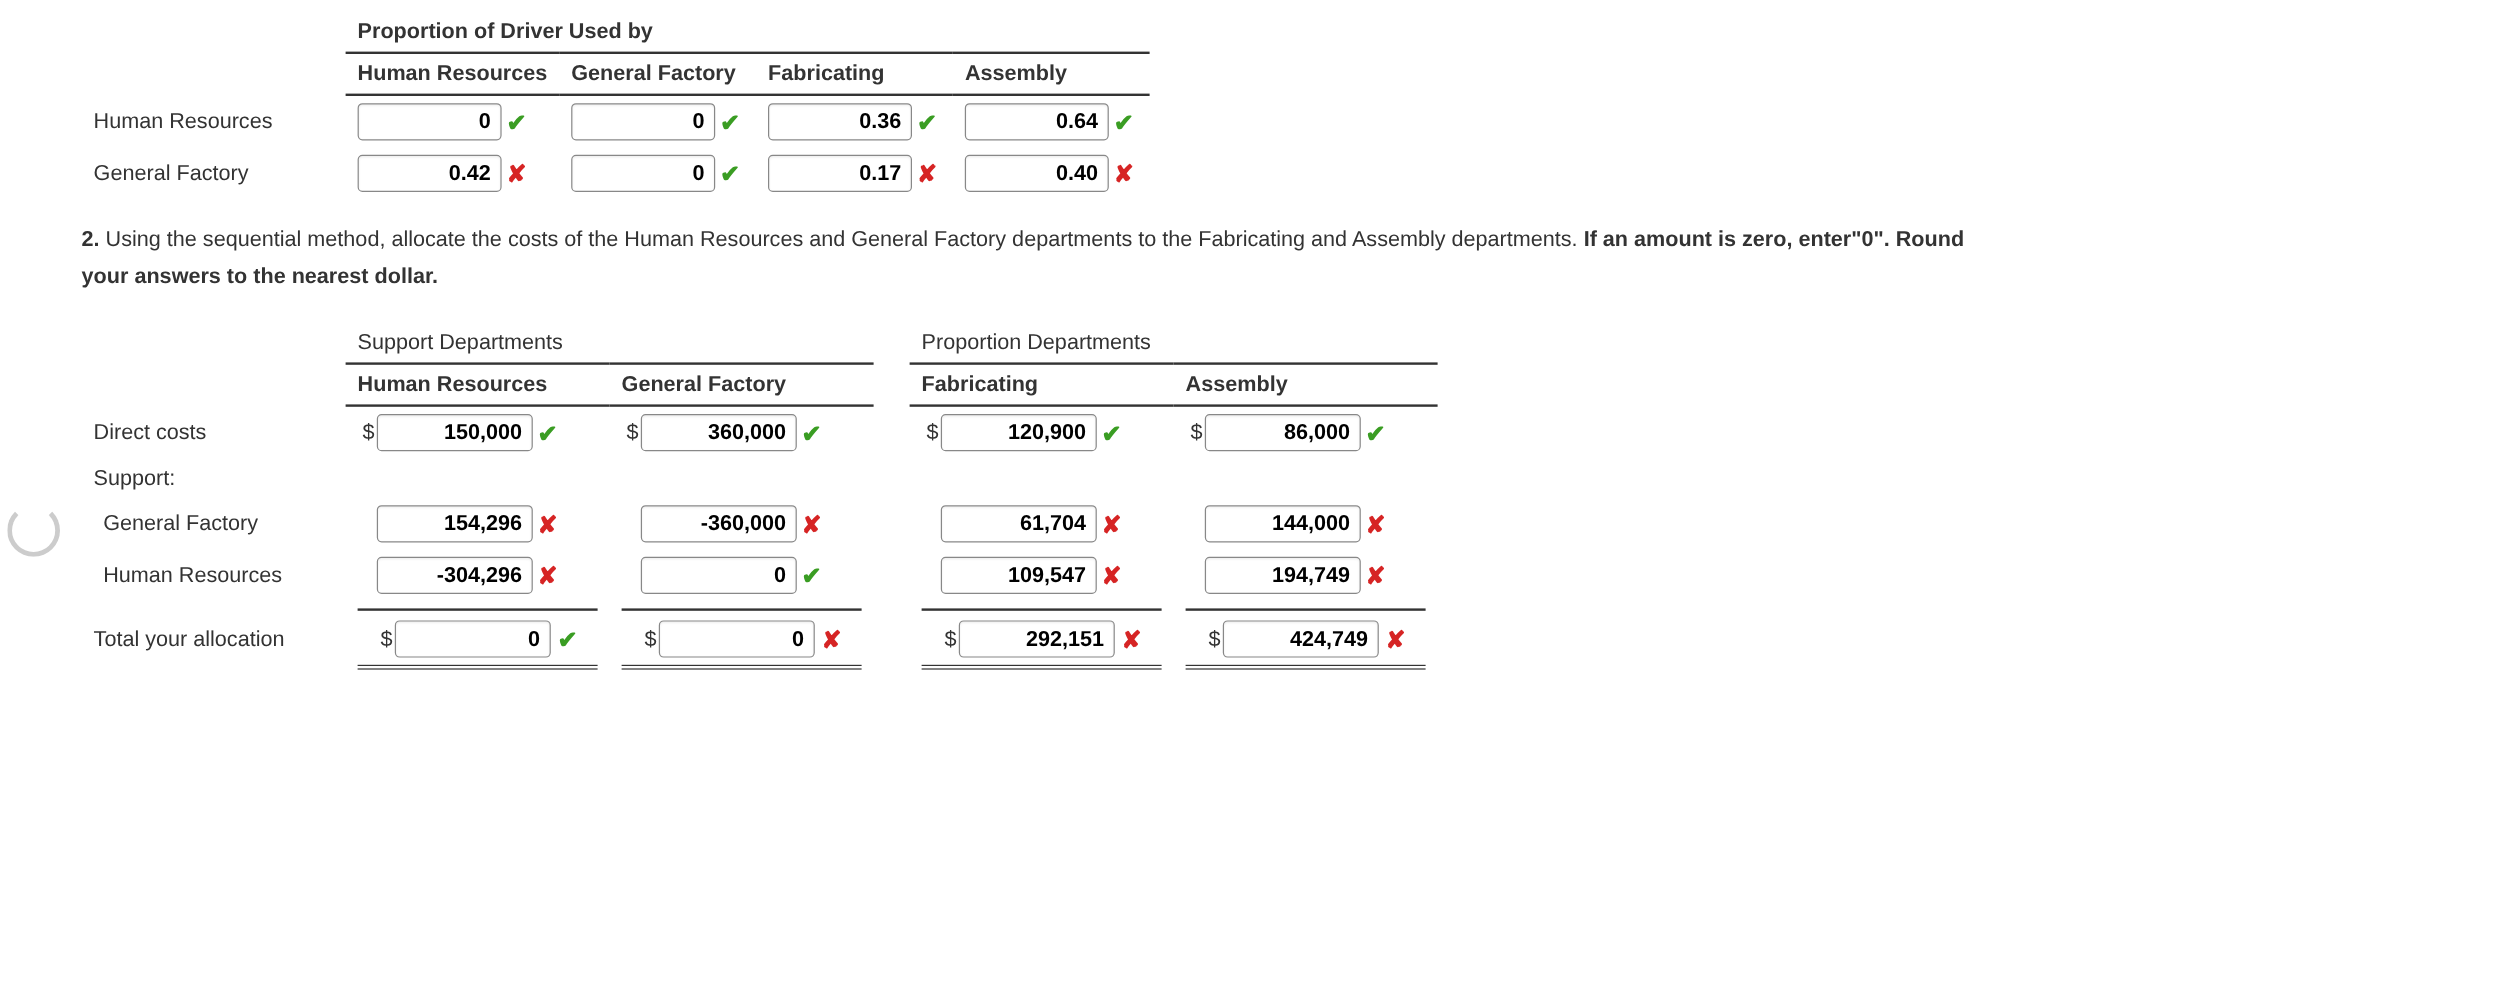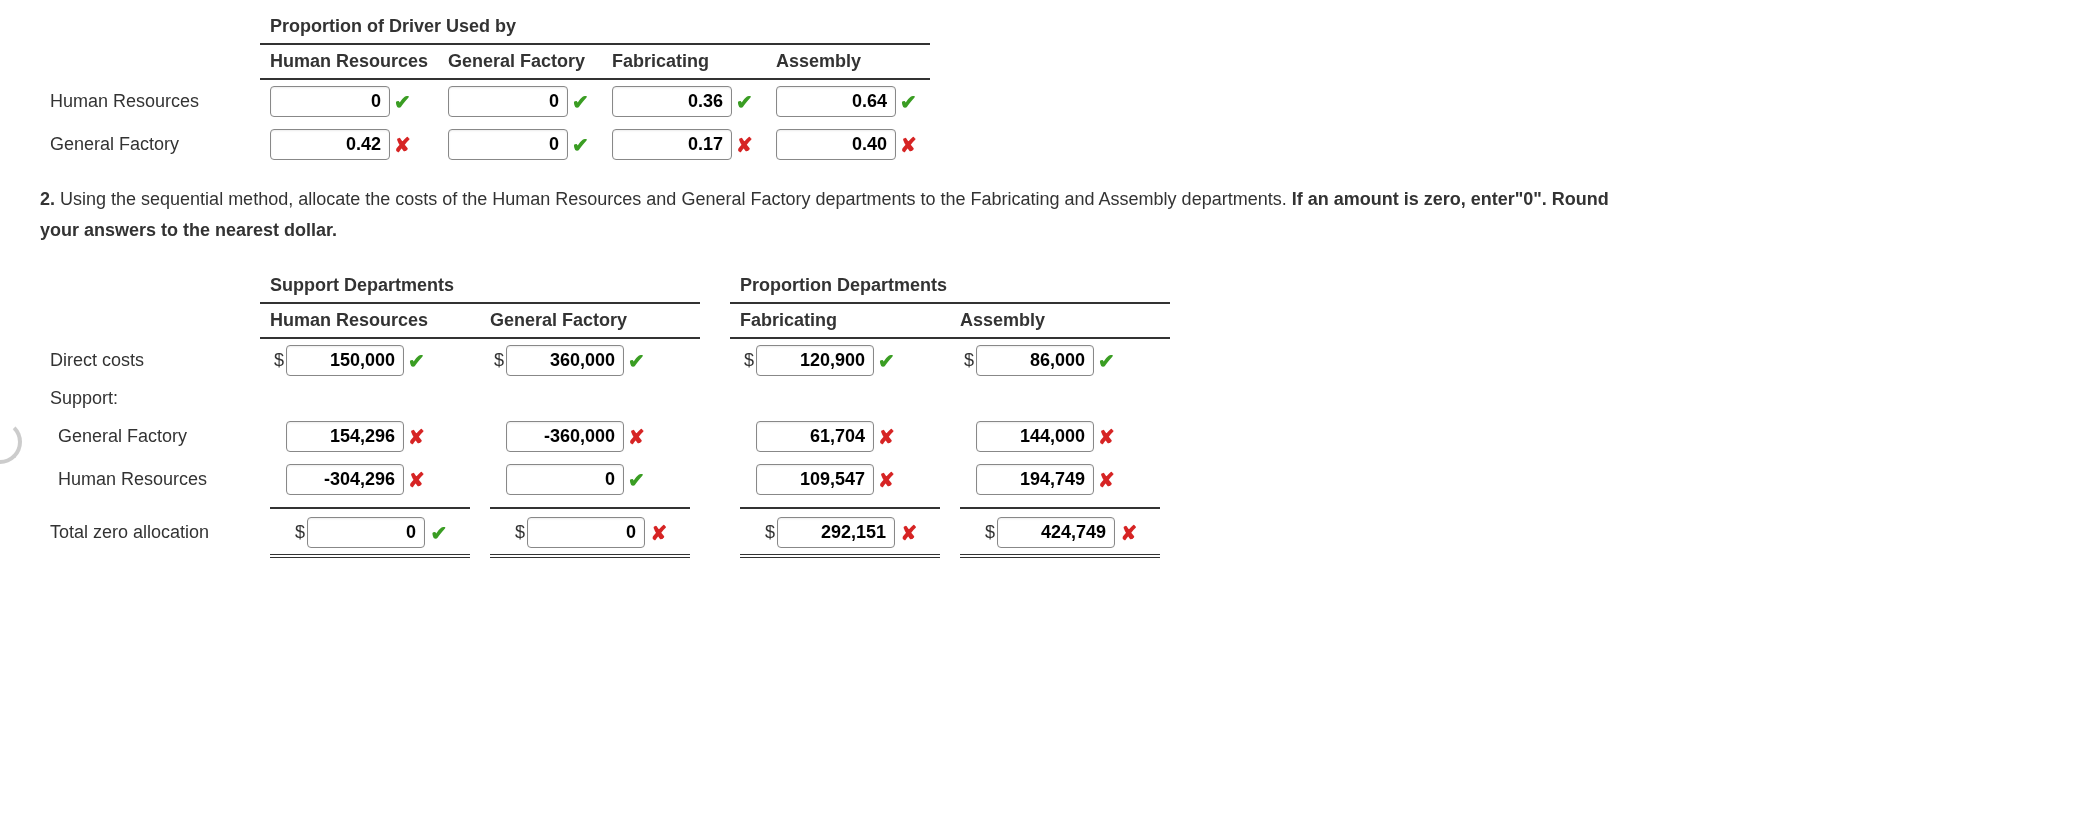--- a/index.html
+++ b/index.html
@@ -7,20 +7,21 @@
     margin: 0;
     padding: 0;
     font-family: Verdana, Geneva, Tahoma, Arial, sans-serif;
     font-size: 18px;
     color: #333;
     background: #fff;
   }
   .page {
     padding: 10px 40px 40px 40px;
     position: relative;
+    margin-left: 28px;
   }
   .spinner {
     position: absolute;
     left: -22px;
     top: 420px;
     width: 44px;
     height: 44px;
     border: 4px solid #ccc;
     border-top-color: transparent;
     border-radius: 50%;
@@ -63,21 +64,21 @@
     font-weight: bold;
     text-align: right;
     padding: 4px 8px;
     border: 1px solid #888;
     border-radius: 4px;
     width: 120px;
     background: #fff;
     box-shadow: inset 0 1px 2px rgba(0,0,0,0.08);
   }
   input.num.wide {
-    width: 118px;
+    width: 130px;
   }
   .dollar {
     display: inline-block;
     width: 14px;
     text-align: right;
     font-weight: normal;
     margin-right: 2px;
   }
   .mark {
     display: inline-block;
@@ -101,21 +102,21 @@
   .total-row td.cell .double-rule {
     border-top: 2px solid #333;
     border-bottom: 4px double #333;
     padding: 8px 0 6px;
     display: inline-block;
     min-width: 200px;
     text-align: center;
   }
   .group-super th {
     text-align: center;
-    font-weight: bold;
+    font-weight: normal;
     border-bottom: 2px solid #333;
     padding: 6px 10px 8px;
   }
   .spacer-col { width: 30px; }
 </style>
 </head>
 <body>
 
 <div class="page">
   <div class="spinner"></div>
@@ -201,21 +202,21 @@
     <tr class="thin-rule">
       <td class="row-label indent">Human Resources</td>
       <td class="cell"><span class="dollar"></span><input class="num wide" value="-304,296" style=""><span class="mark wrong">✘</span></td>
       <td class="cell"><span class="dollar"></span><input class="num wide" value="0" style=""><span class="mark correct">✔</span></td>
       <td class="spacer-col"></td>
       <td class="cell"><span class="dollar"></span><input class="num wide" value="109,547" style=""><span class="mark wrong">✘</span></td>
       <td class="cell"><span class="dollar"></span><input class="num wide" value="194,749" style=""><span class="mark wrong">✘</span></td>
     </tr>
 
     <tr class="total-row">
-      <td class="row-label">Total zero allocation</td>
+      <td class="row-label">Total your allocation</td>
       <td class="cell"><span class="double-rule"><span class="dollar">$</span><input class="num wide" value="0" style=""><span class="mark correct">✔</span></span></td>
       <td class="cell"><span class="double-rule"><span class="dollar">$</span><input class="num wide" value="0" style=""><span class="mark wrong">✘</span></span></td>
       <td class="spacer-col"></td>
       <td class="cell"><span class="double-rule"><span class="dollar">$</span><input class="num wide" value="292,151" style=""><span class="mark wrong">✘</span></span></td>
       <td class="cell"><span class="double-rule"><span class="dollar">$</span><input class="num wide" value="424,749" style=""><span class="mark wrong">✘</span></span></td>
     </tr>
   </tbody>
     </table>
 </div>
 

